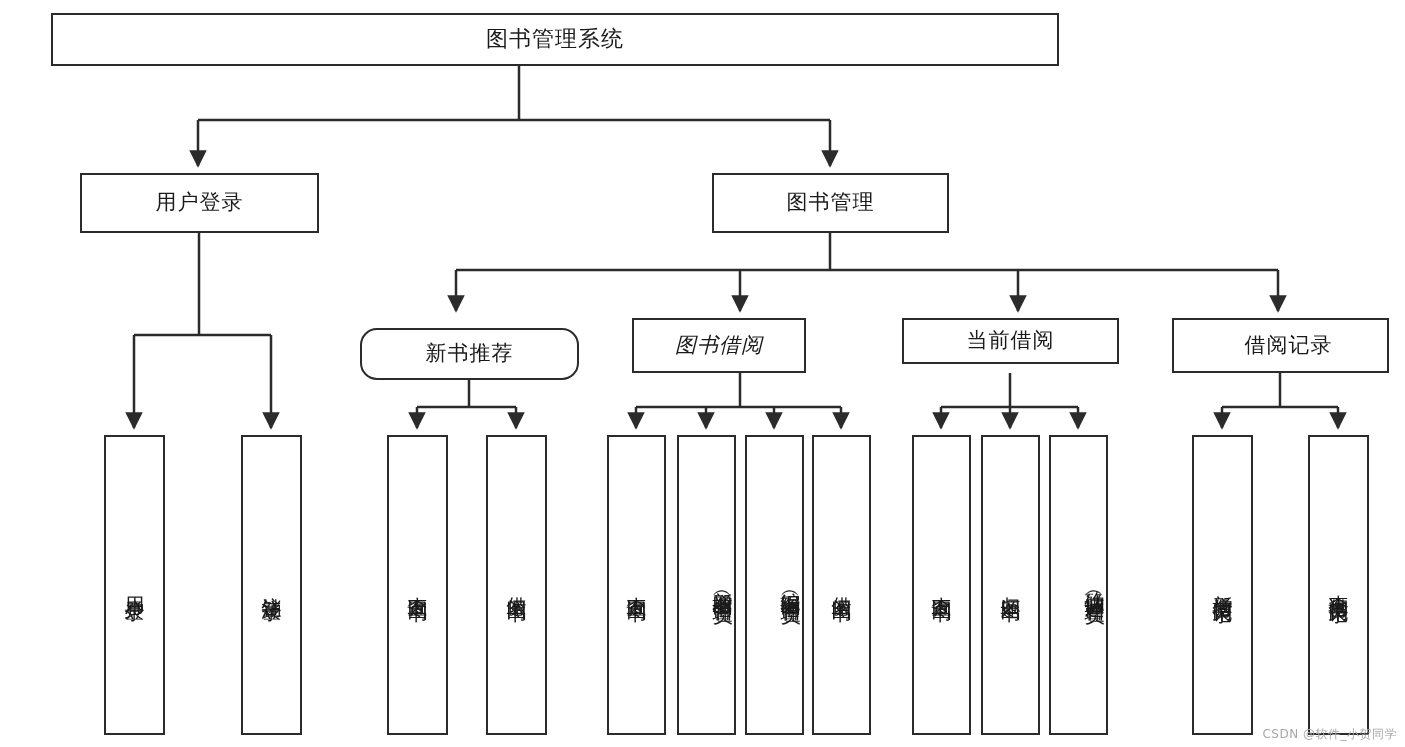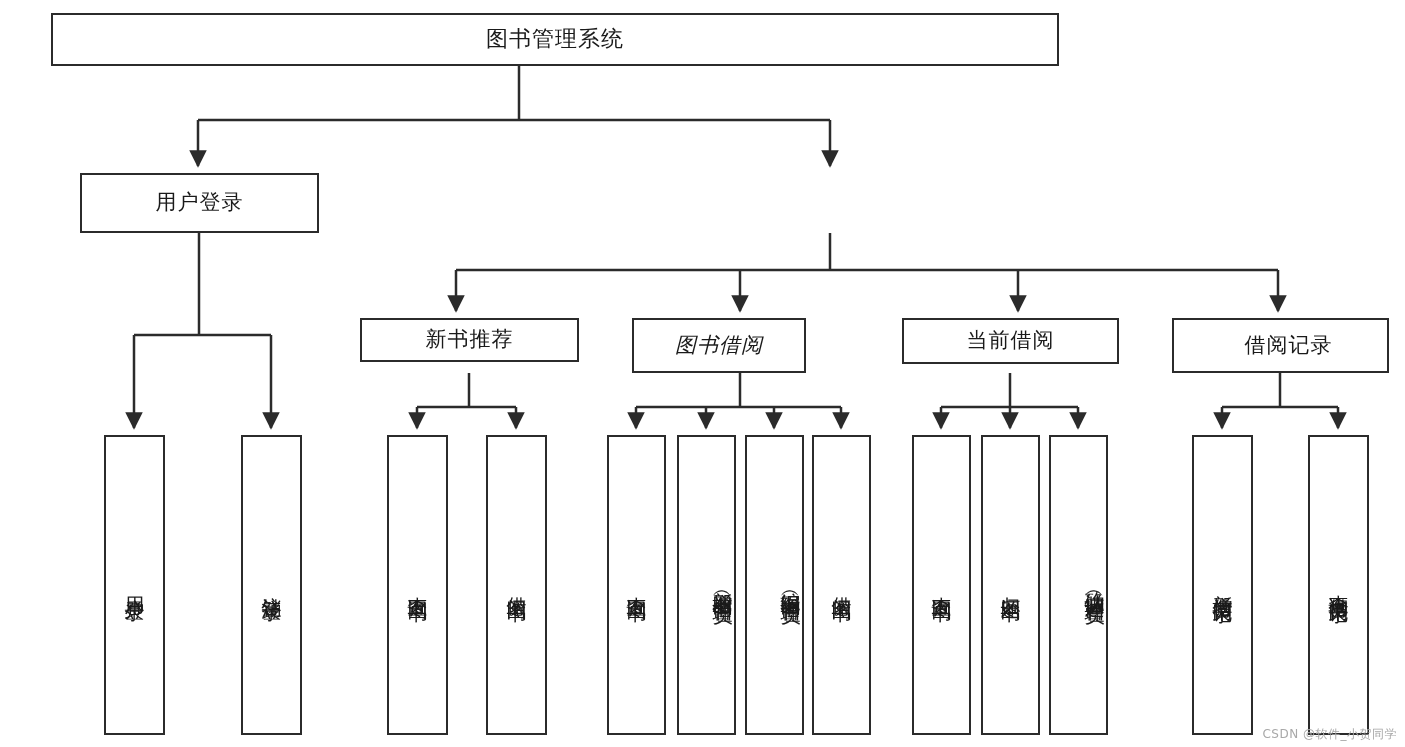--- a/index.html
+++ b/index.html
@@ -123,22 +123,23 @@
       <path d="M 1280 373 L 1280 407"></path>
       <path d="M 1222 407 L 1338 407"></path>
       <path d="M 1222 407 L 1222 428" marker-end="url(#arrow)"></path>
       <path d="M 1338 407 L 1338 428" marker-end="url(#arrow)"></path>
     </g>
   </svg>
 
   <div class="node node-h node-root" style="left:15px; top:13px; width:1008px; height:53px;margin-left:36px;">图书管理系统</div>
 
   <div class="node node-h" style="left:80px; top:173px; width:239px; height:60px;">用户登录</div>
+  <div class="node node-h" style="left:712px; top:173px; width:237px; height:60px;">图书管理</div>
 
-  <div class="node node-h" style="left:360px; top:318px; width:219px; height:44px;">新书推荐</div>
+  <div class="node node-h" style="left:360px; top:328px; width:219px; height:52px;border-radius:17px;">新书推荐</div>
   <div class="node node-h" style="left:632px; top:318px; width:174px; height:55px;font-style:italic;">图书借阅</div>
   <div class="node node-h" style="left:902px; top:318px; width:217px; height:46px;">当前借阅</div>
   <div class="node node-h" style="left:1172px; top:318px; width:217px; height:55px;padding-left:16px;">借阅记录</div>
 
   <div class="node node-v tall-pad" style="left:104px; top:435px; width:61px; height:300px;">用户登录</div>
   <div class="node node-v tall-pad" style="left:241px; top:435px; width:61px; height:300px;">注销登录</div>
 
   <div class="node node-v tall-pad" style="left:387px; top:435px; width:61px; height:300px;">查询图书</div>
   <div class="node node-v tall-pad" style="left:486px; top:435px; width:61px; height:300px;">借阅图书</div>
 

